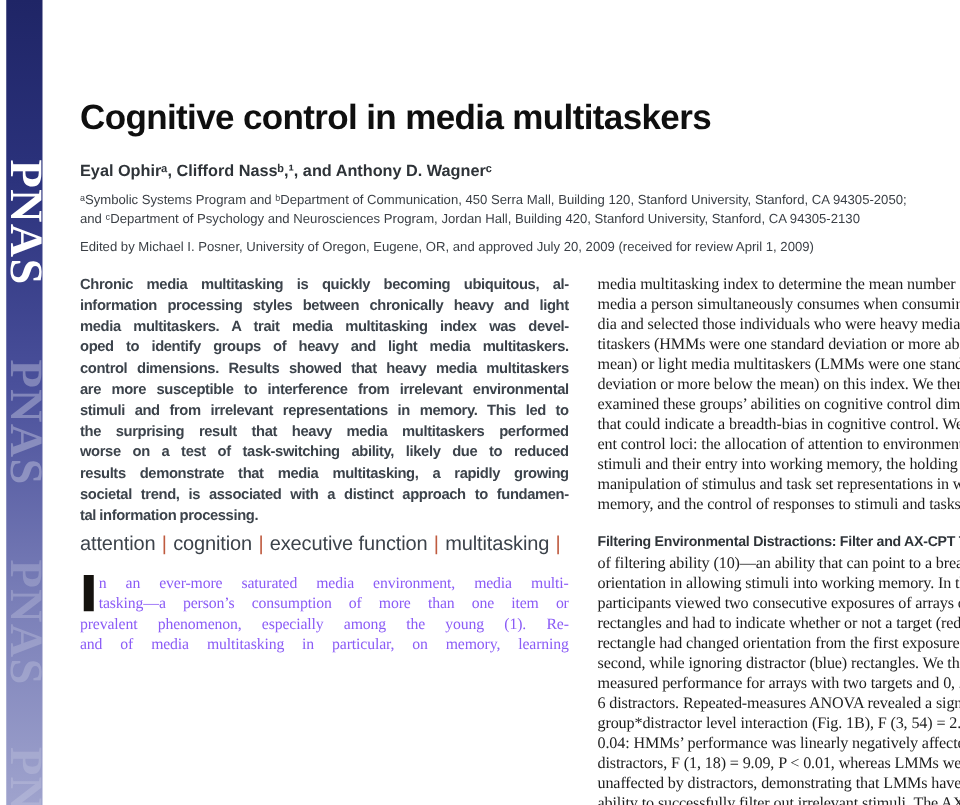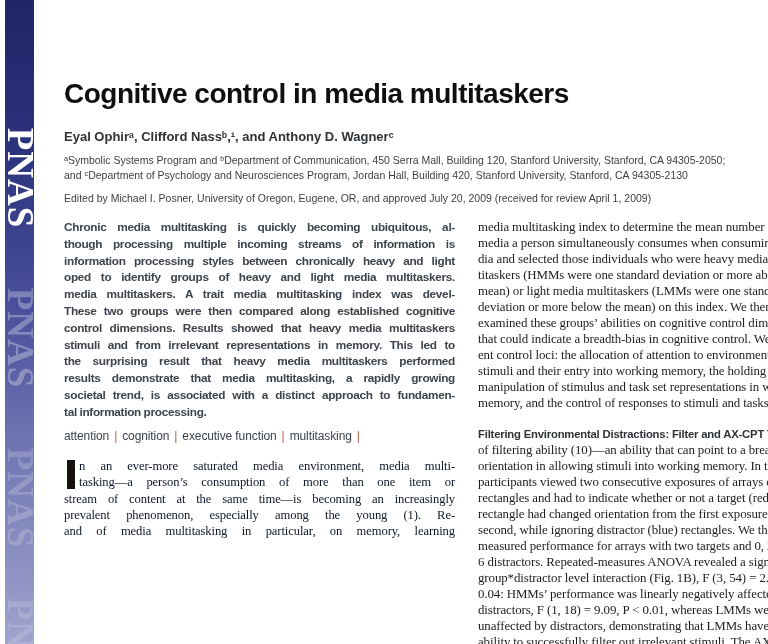--- a/index.html
+++ b/index.html
@@ -44,28 +44,28 @@
   .leftcol{position:absolute;left:0;top:219px;width:391px;}
   .rightcol{position:absolute;left:414px;top:219px;width:440px;}
   
   .abstract .abs-line{
     font-size:11.8px;font-weight:bold;line-height:16.8px;
     letter-spacing:-0.3px;word-spacing:-0.4px;color:#3c434b;
     text-align:justify;text-align-last:justify;
   }
   .abstract .abs-line:last-child{text-align-last:left;}
   
-  .keywords{margin-top:7px;font-size:12px;line-height:16.5px;color:#3c434b;letter-spacing:-0.1px;}
+  .keywords{margin-top:7px;font-size:16px;line-height:16.5px;color:#3c434b;letter-spacing:-0.1px;}
   .kw-sep{padding:0 5px;}
   
   .intro{position:relative;margin-top:14px;}
   .drop-cap{position:absolute;left:3px;top:2px;width:8px;height:29px;background:#15120e;}
   .intro .intro-line{
     font-family:"Liberation Serif",serif;font-size:12.6px;line-height:16.3px;
-    color:#0f172a;letter-spacing:-0.1px;
+    color:#8b5cf6;letter-spacing:-0.1px;
     text-align:justify;text-align-last:justify;white-space:nowrap;overflow:visible;
   }
   .intro .intro-line:nth-child(1),
   .intro .intro-line:nth-child(2){padding-left:15px;}
   
   .rc-line{
     font-family:"Liberation Serif",serif;font-size:12.9px;line-height:16px;
     color:#1d1d1d;letter-spacing:-0.1px;white-space:nowrap;
   }
   .rc-spacer{height:14px;}
@@ -96,43 +96,42 @@
     <div class="affiliations">
       <div>ᵃSymbolic Systems Program and ᵇDepartment of Communication, 450 Serra Mall, Building 120, Stanford University, Stanford, CA 94305-2050;</div>
       <div>and ᶜDepartment of Psychology and Neurosciences Program, Jordan Hall, Building 420, Stanford University, Stanford, CA 94305-2130</div>
     </div>
 
     <div class="edited">Edited by Michael I. Posner, University of Oregon, Eugene, OR, and approved July 20, 2009 (received for review April 1, 2009)</div>
 
     <div class="leftcol">
       <div class="abstract">
           <div class="abs-line">Chronic media multitasking is quickly becoming ubiquitous, al-</div>
-          <div class="abs-line">though processing multiple incoming streams of information is</div>
           <div class="abs-line">information processing styles between chronically heavy and light</div>
+          <div class="abs-line">media multitaskers. A trait media multitasking index was devel-</div>
           <div class="abs-line">oped to identify groups of heavy and light media multitaskers.</div>
-          <div class="abs-line">media multitaskers. A trait media multitasking index was devel-</div>
-          <div class="abs-line">These two groups were then compared along established cognitive</div>
           <div class="abs-line">control dimensions. Results showed that heavy media multitaskers</div>
+          <div class="abs-line">are more susceptible to interference from irrelevant environmental</div>
           <div class="abs-line">stimuli and from irrelevant representations in memory. This led to</div>
           <div class="abs-line">the surprising result that heavy media multitaskers performed</div>
+          <div class="abs-line">worse on a test of task-switching ability, likely due to reduced</div>
           <div class="abs-line">results demonstrate that media multitasking, a rapidly growing</div>
           <div class="abs-line">societal trend, is associated with a distinct approach to fundamen-</div>
           <div class="abs-line">tal information processing.</div>
         </div>
 
       <div class="keywords">
         <div><span>attention</span><span class="kw-sep" style="color: rgb(191, 91, 63);">|</span><span>cognition</span><span class="kw-sep" style="color: rgb(191, 91, 63);">|</span><span>executive function</span><span class="kw-sep" style="color: rgb(191, 91, 63);">|</span><span>multitasking</span><span class="kw-sep" style="color: rgb(191, 91, 63);">|</span></div>
       </div>
 
       <div class="intro">
         <div class="drop-cap"></div>
         <div>
             <div class="intro-line">n an ever-more saturated media environment, media multi-</div>
             <div class="intro-line">tasking—a person’s consumption of more than one item or</div>
-            <div class="intro-line">stream of content at the same time—is becoming an increasingly</div>
             <div class="intro-line">prevalent phenomenon, especially among the young (1). Re-</div>
             <div class="intro-line">and of media multitasking in particular, on memory, learning</div>
           </div>
       </div>
     </div>
 
     <div class="rightcol">
       <div>
           <div class="rc-line">media multitasking index to determine the mean number of</div>
           <div class="rc-line">media a person simultaneously consumes when consuming me-</div>

